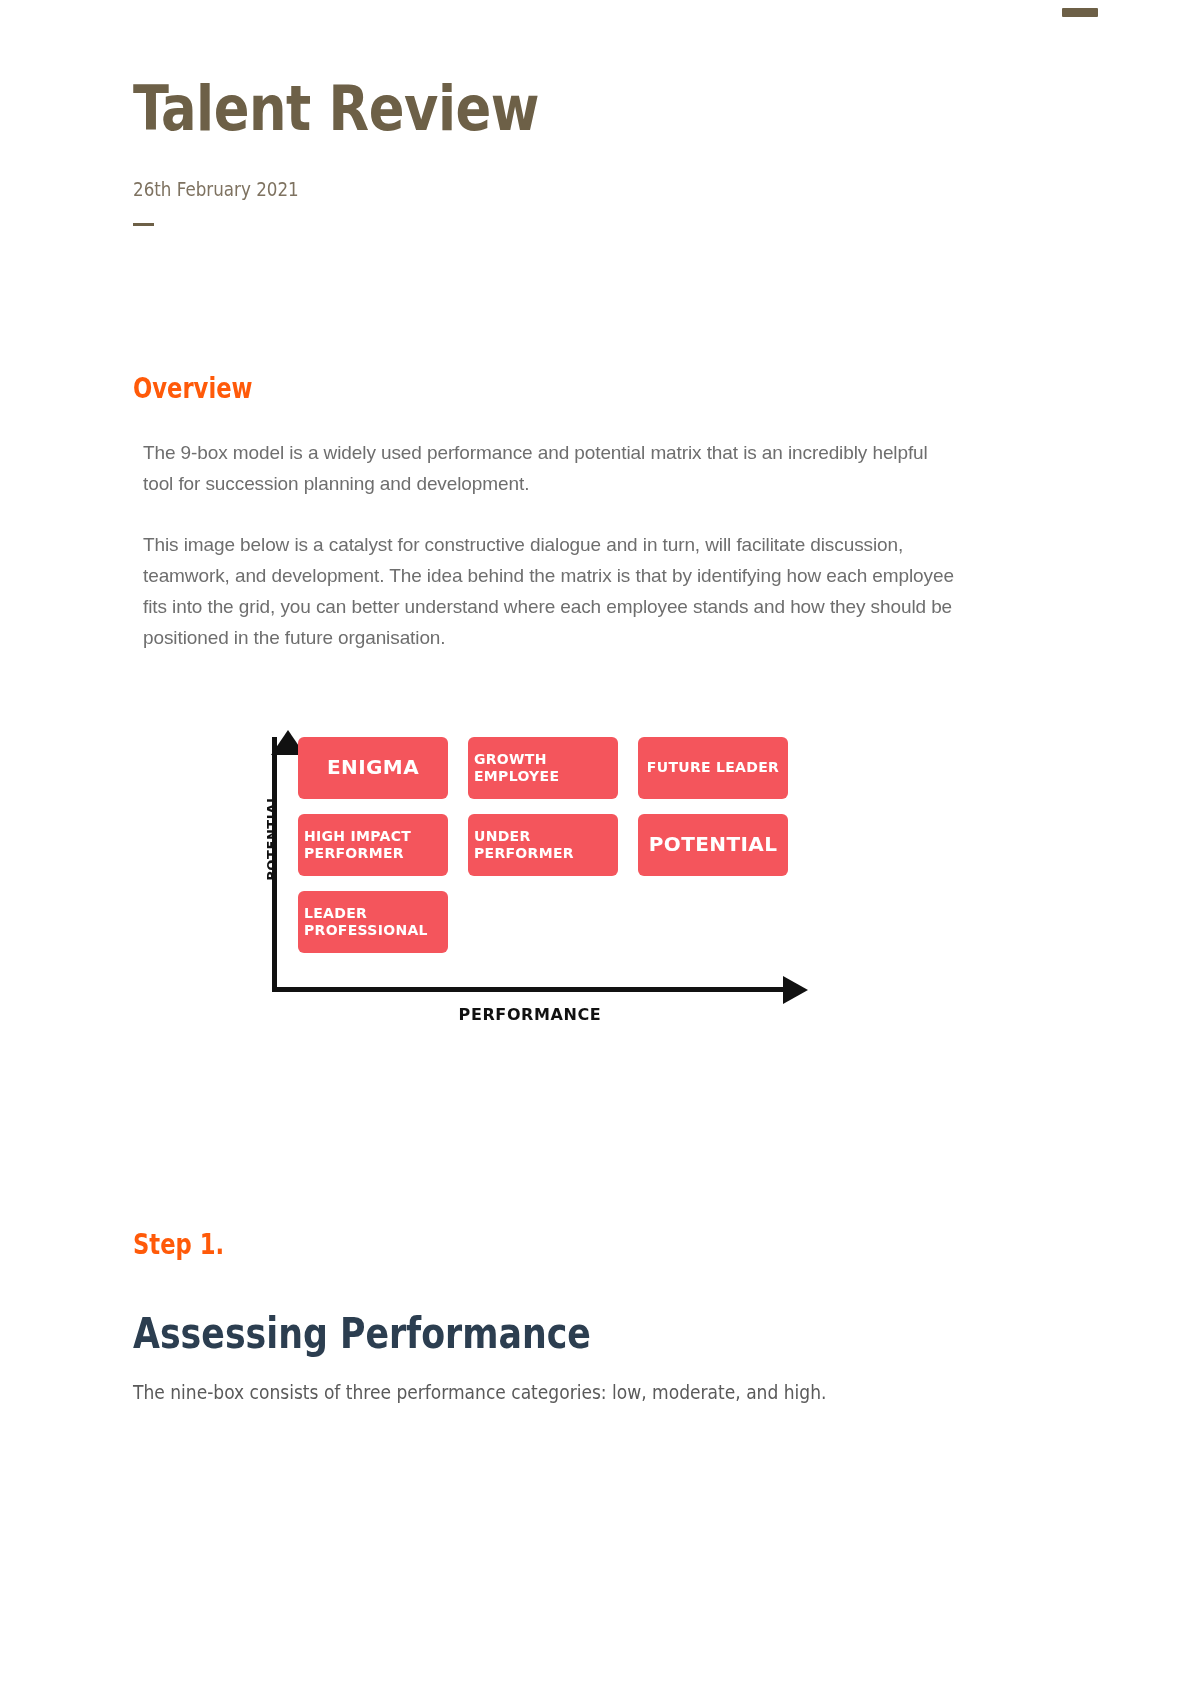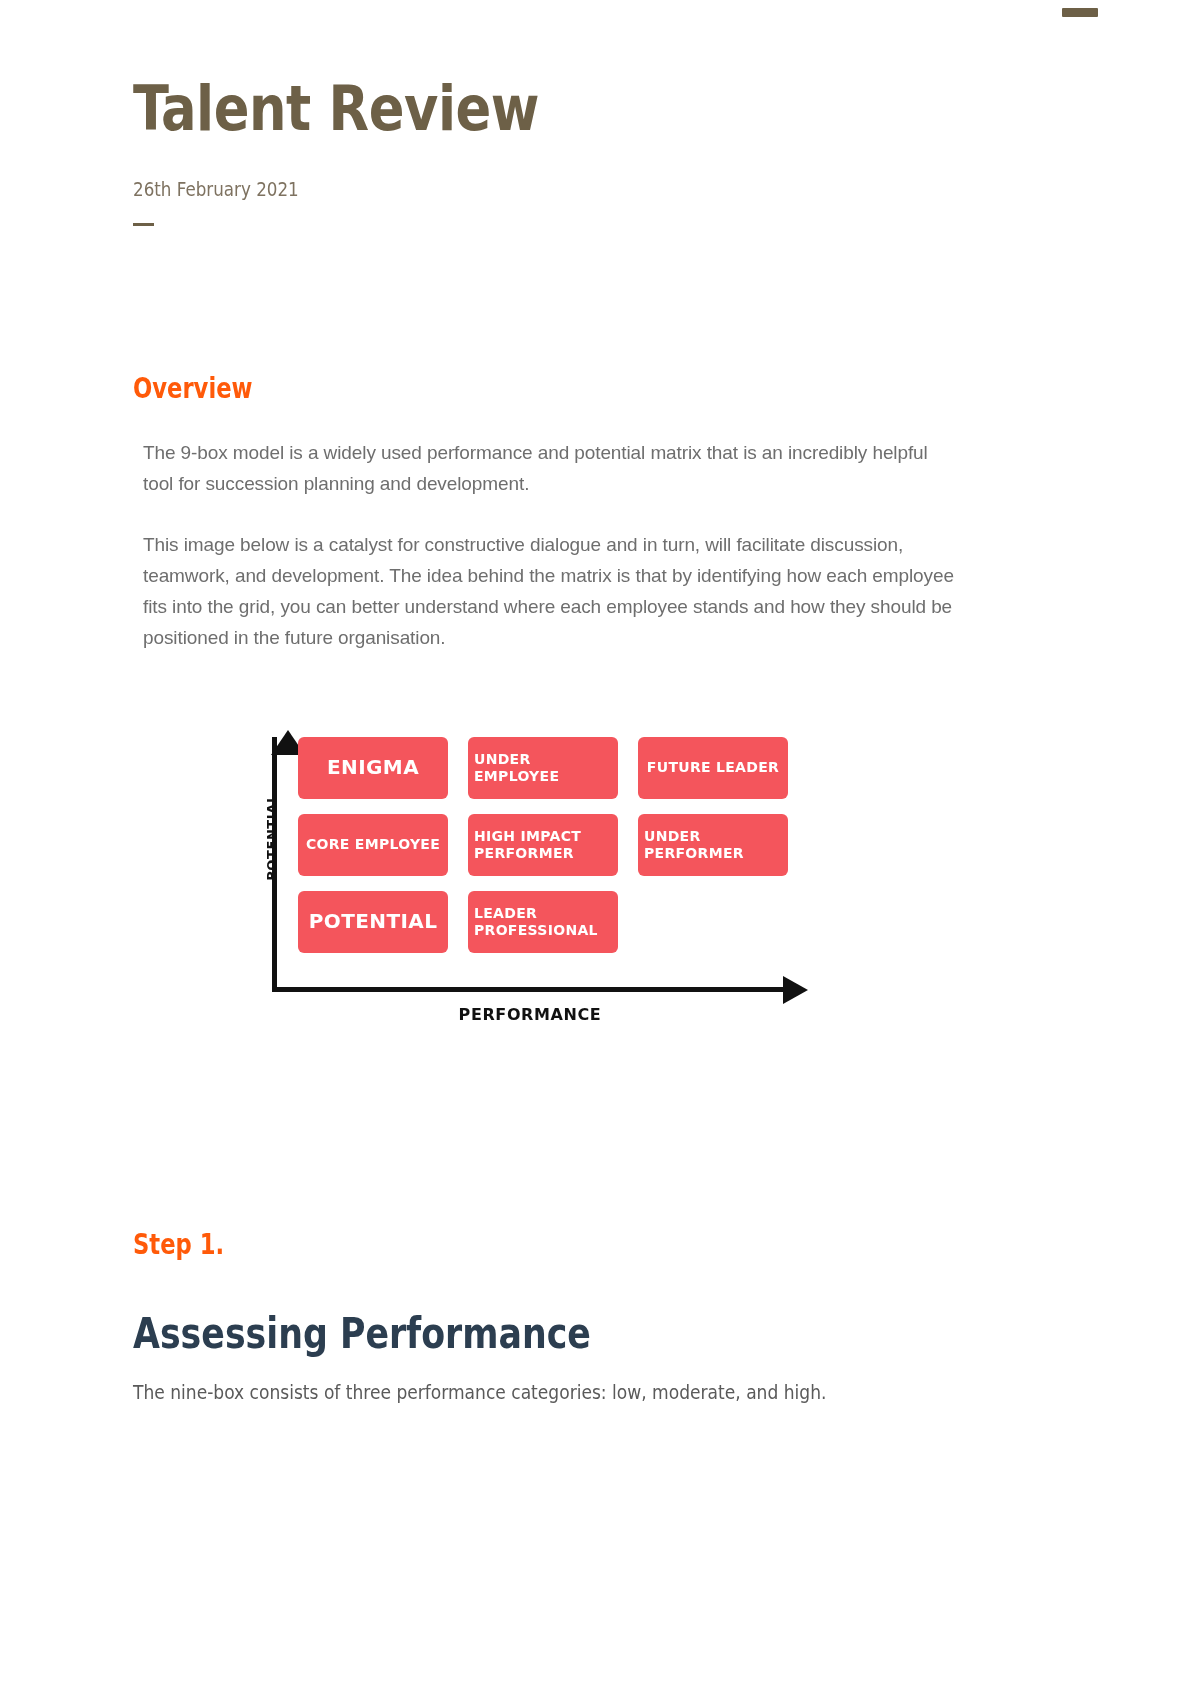--- a/index.html
+++ b/index.html
@@ -272,29 +272,26 @@
 
       <div class="axis-label-y">POTENTIAL</div>
 
       <div class="axis-label-x">PERFORMANCE</div>
 
       <div class="grid">
         <div class="cell big">
             <span>ENIGMA</span>
           </div>
         <div class="cell">
-            <span>UNDER EMPLOYEE</span>
+            <span>GROWTH EMPLOYEE</span>
           </div>
         <div class="cell">
             <span>FUTURE LEADER</span>
           </div>
 
-        <div class="cell">
-            <span>CORE EMPLOYEE</span>
-          </div>
         <div class="cell">
             <span>HIGH IMPACT PERFORMER</span>
           </div>
 
         <div class="cell">
             <span>UNDER PERFORMER</span>
           </div>
         <div class="cell big">
             <span>POTENTIAL</span>
           </div>

